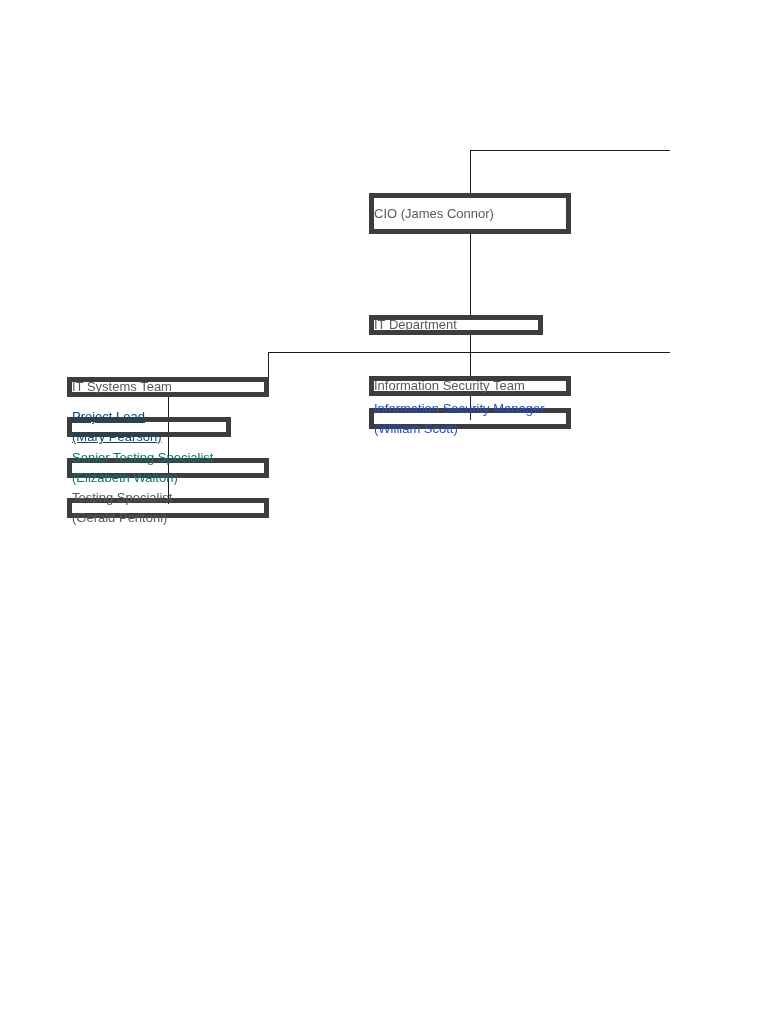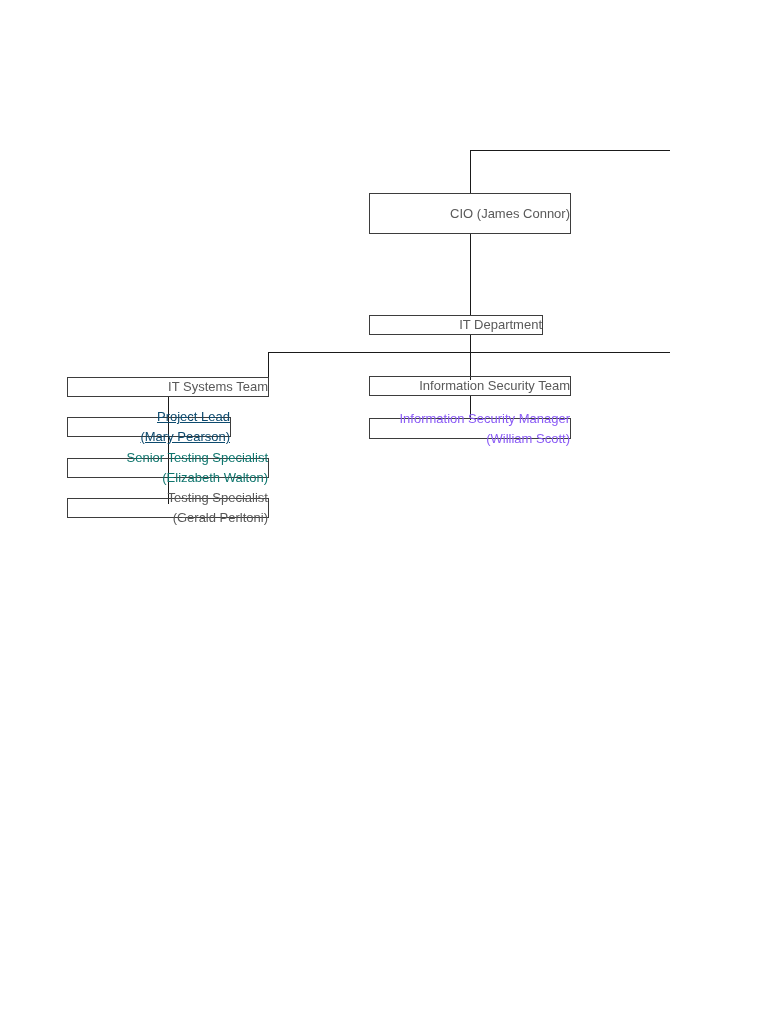--- a/index.html
+++ b/index.html
@@ -17,26 +17,26 @@
   #chart-canvas {
     position: absolute;
     left: 0;
     top: 0;
     width: 768px;
     height: 1024px;
   }
   .node {
     position: absolute;
     box-sizing: border-box;
-    border: 1px solid #b91c1c;
+    border: 5px solid #b91c1c;
     background: transparent;
     display: flex;
     align-items: center;
     justify-content: center;
-    text-align: right;
+    text-align: left;
     color: #595959;
     font-size: 13px;
     line-height: 20px;
     z-index: 3;
   }
   .node .node-label {
     display: block;
     width: 100%;
     white-space: pre-line;
   }
@@ -73,21 +73,21 @@
     <div class="node" style="left: 369px; top: 376px; width: 202px; height: 20px; border-color: rgb(61, 61, 61); color: rgb(89, 89, 89);">
       <span class="node-label">Information Security Team</span>
     </div>
     <div class="node" style="left: 67px; top: 377px; width: 202px; height: 20px; border-color: rgb(61, 61, 61); color: rgb(89, 89, 89);">
       <span class="node-label">IT Systems Team</span>
     </div>
     <div class="node overflow" style="left: 67px; top: 417px; width: 164px; height: 20px; border-color: rgb(61, 61, 61); color: #0c4a6e; text-decoration: underline;">
       <span class="node-label">Project Lead
 (Mary Pearson)</span>
     </div>
-    <div class="node overflow" style="left: 369px; top: 418px; width: 202px; height: 21px; border-color: rgb(61, 61, 61); color: #8b5cf6;">
+    <div class="node overflow" style="left: 369px; top: 408px; width: 202px; height: 21px; border-color: rgb(61, 61, 61); color: #1d4ed8;">
       <span class="node-label">Information Security Manager
 (William Scott)</span>
     </div>
     <div class="node overflow" style="left: 67px; top: 458px; width: 202px; height: 20px; border-color: rgb(61, 61, 61); color: #0f766e;">
       <span class="node-label">Senior Testing Specialist
 (Elizabeth Walton)</span>
     </div>
     <div class="node overflow" style="left: 67px; top: 498px; width: 202px; height: 20px; border-color: rgb(61, 61, 61); color: rgb(89, 89, 89);">
       <span class="node-label">Testing Specialist
 (Gerald Perltoni)</span>

